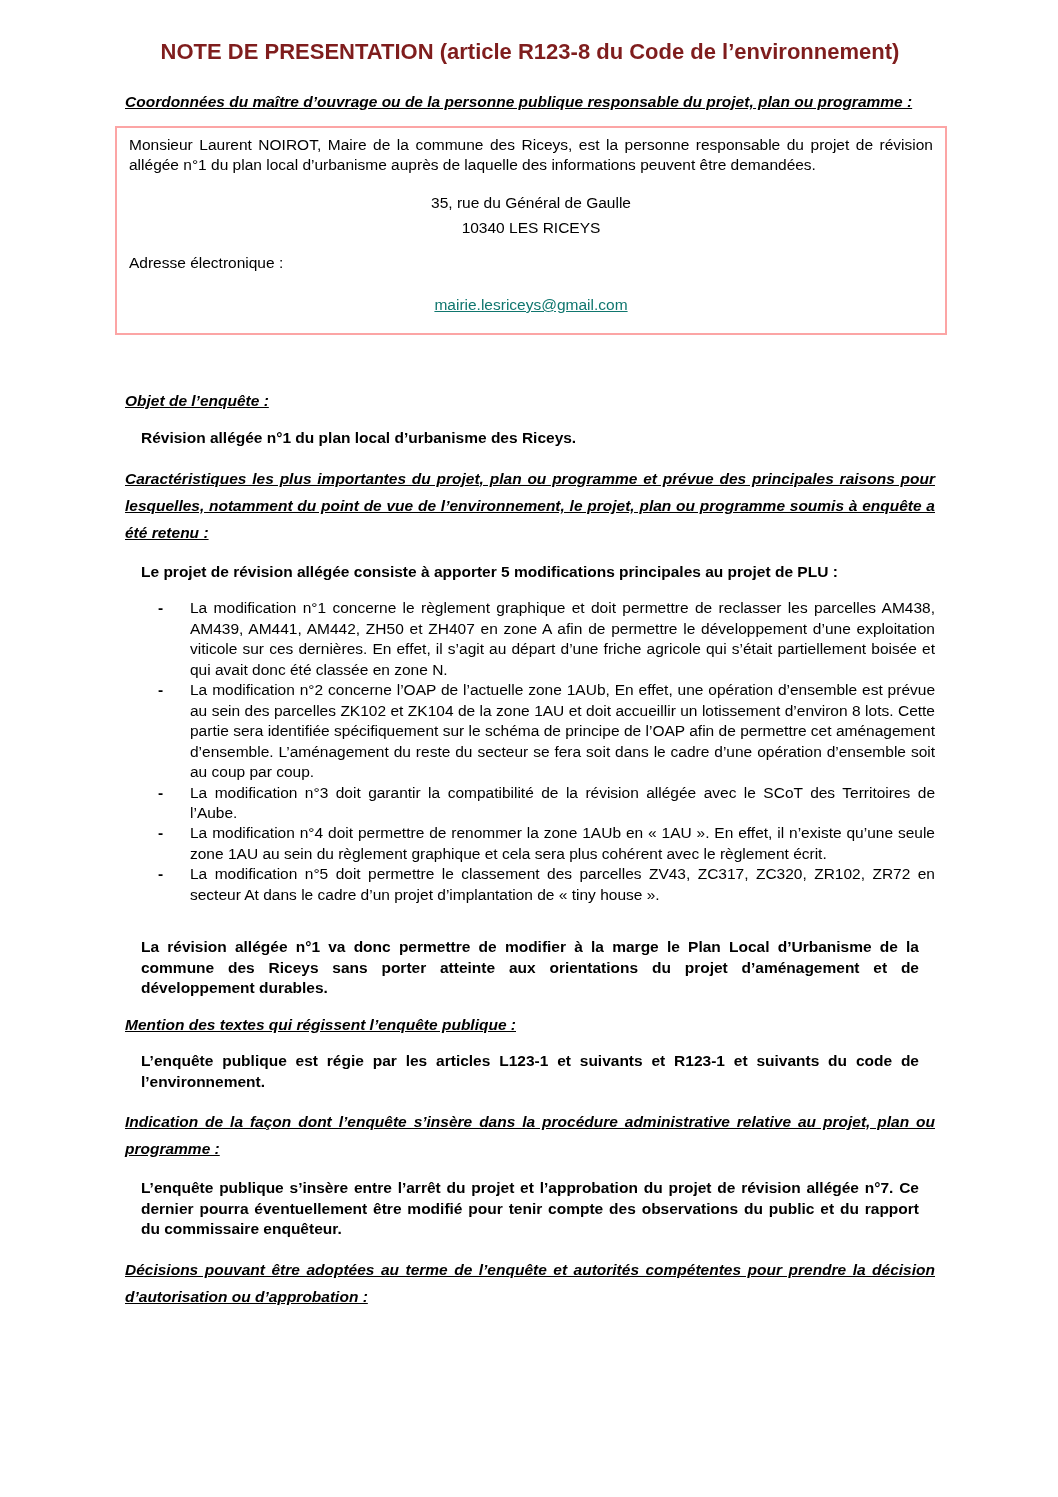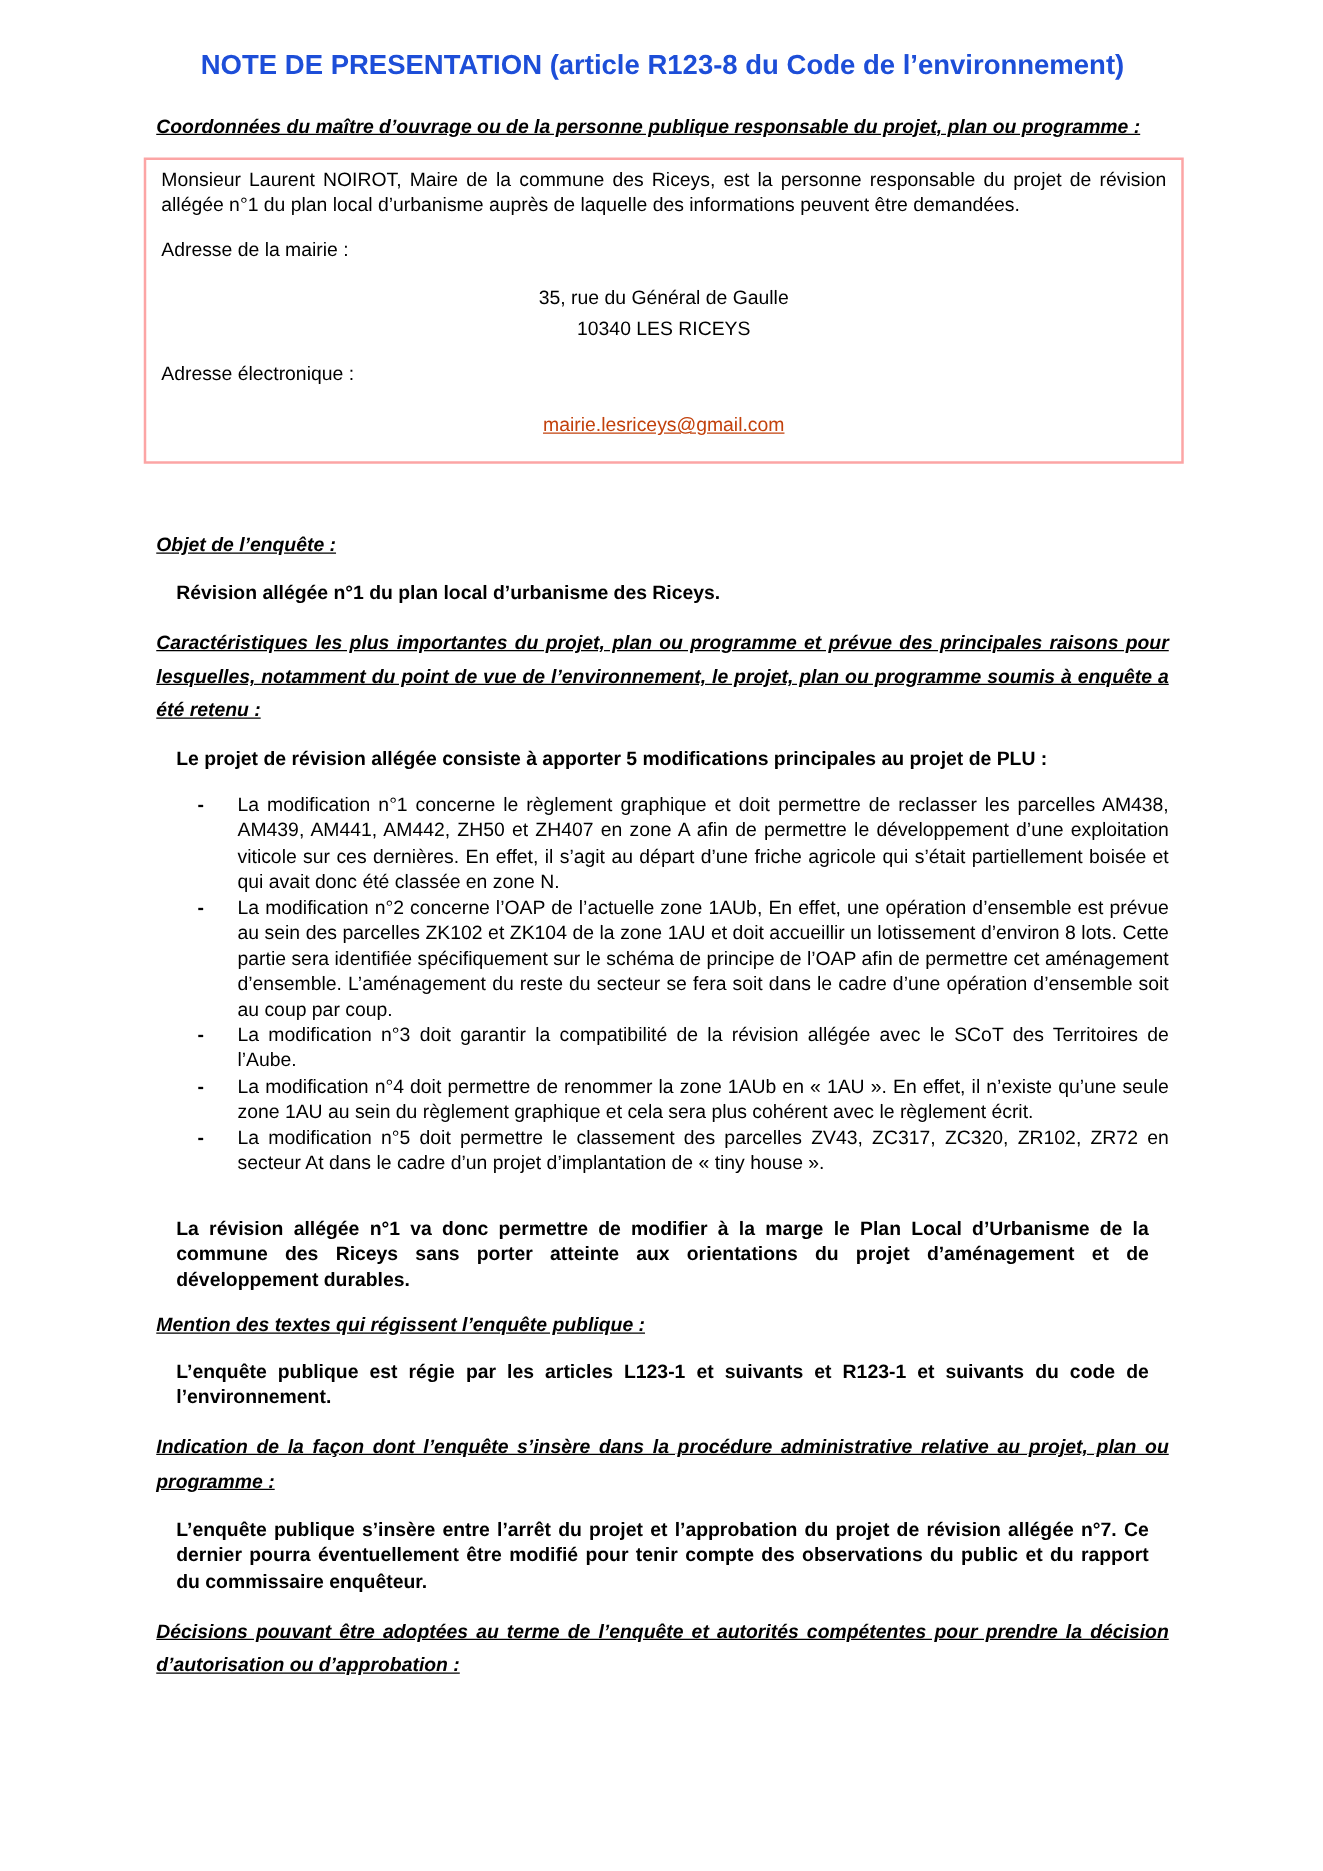--- a/index.html
+++ b/index.html
@@ -20,21 +20,21 @@
     font-family: "Liberation Sans", "DejaVu Sans", sans-serif;
     font-size: 15.5px;
     line-height: 1.32;
     overflow: hidden;
   }
   .doc-title {
     margin: 0 0 26px 0;
     text-align: center;
     font-size: 22px;
     font-weight: bold;
-    color: #1d4ed8;
+    color: #7f1d1d;
     line-height: 1.25;
   }
   .section-heading {
     margin: 0 0 14px 0;
     font-weight: bold;
     font-style: italic;
     text-decoration: underline;
     text-align: justify;
   }
   .heading-spread {
@@ -63,21 +63,21 @@
     text-align: center;
     line-height: 1.6;
   }
   .box-address {
     margin-bottom: 13px !important;
   }
   .box-label-2 {
     margin-bottom: 19px !important;
   }
   .email-link {
-    color: #c2410c;
+    color: #0f766e;
     text-decoration: underline;
     cursor: pointer;
   }
   .mb-objet-heading { margin-bottom: 17px; }
   .mb-objet-body   { margin-bottom: 42px; }
   .mb-caract-heading { margin-bottom: 10px; }
   .mb-intro { margin-bottom: 20px; }
   .mod-list {
     margin: 0 0 32px 0;
     padding: 0 0 0 65px;
@@ -105,21 +105,20 @@
 <body>
 
 <div class="page">
 
   <h1 class="doc-title">NOTE DE PRESENTATION (article R123-8 du Code de l’environnement)</h1>
 
   <p class="section-heading">Coordonnées du maître d’ouvrage ou de la personne publique responsable du projet, plan ou programme :</p>
 
   <div class="info-box">
     <p class="box-intro">Monsieur Laurent NOIROT, Maire de la commune des Riceys, est la personne responsable du projet de révision allégée n°1 du plan local d’urbanisme auprès de laquelle des informations peuvent être demandées.</p>
-    <p class="box-label">Adresse de la mairie :</p>
     <p class="box-centered box-address">
       <span>35, rue du Général de Gaulle</span><br>
       <span>10340 LES RICEYS</span>
     </p>
     <p class="box-label-2">Adresse électronique :</p>
     <p class="box-centered">
       <a class="email-link" href="#">mairie.lesriceys@gmail.com</a>
     </p>
   </div>
 

